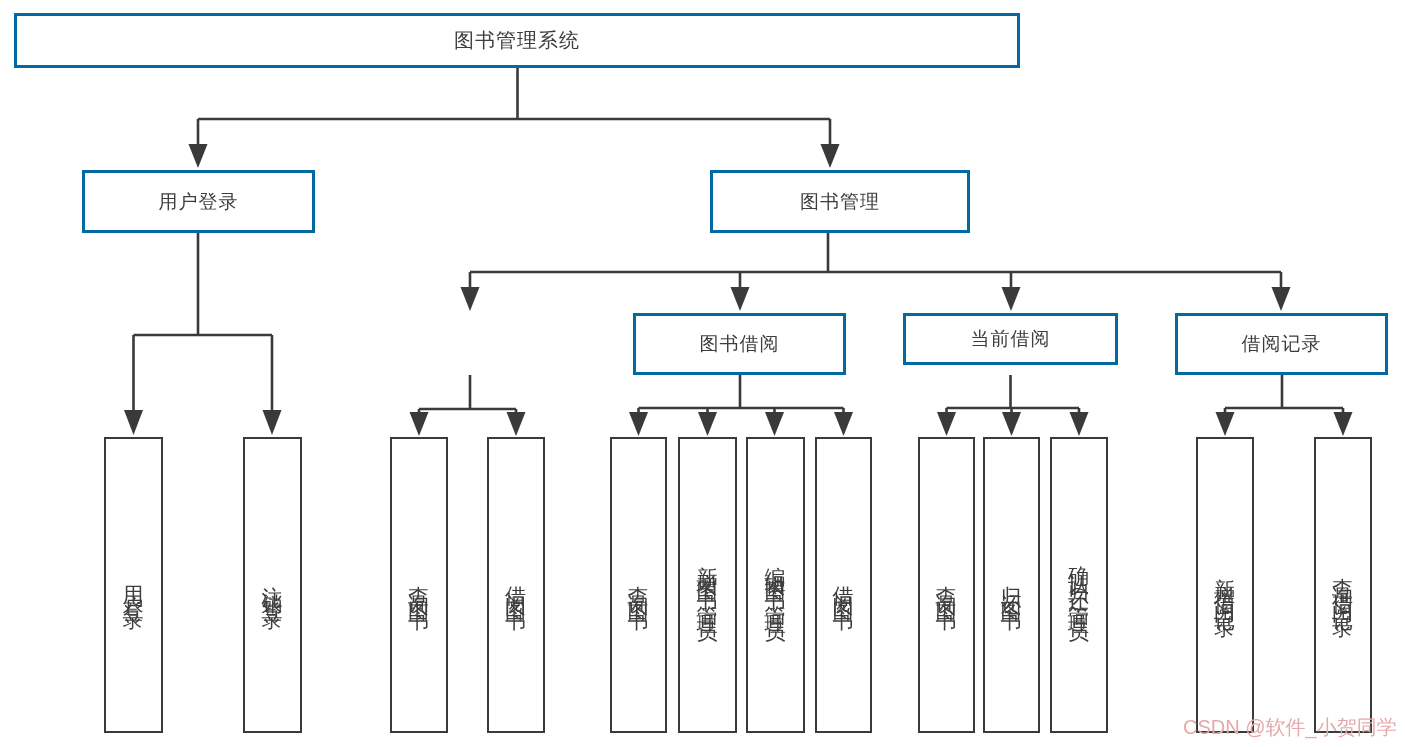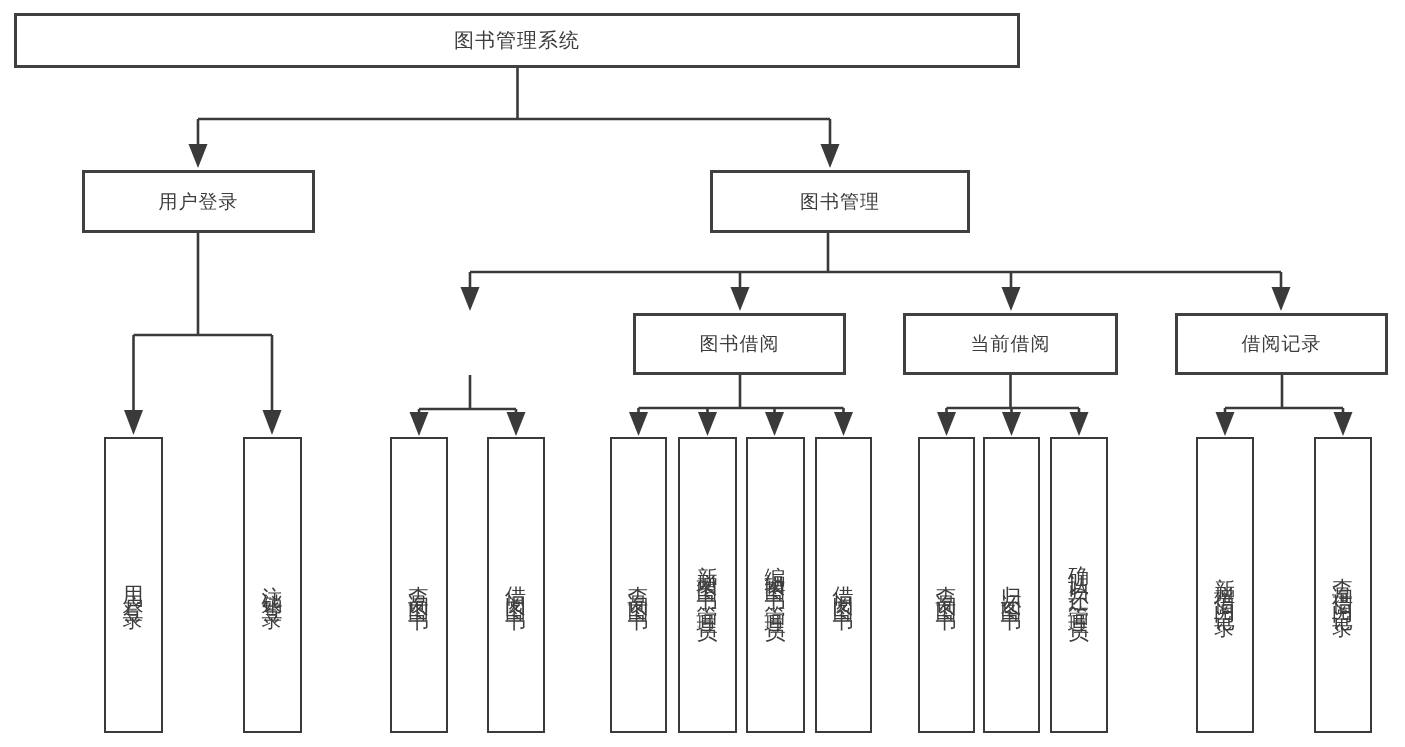--- a/index.html
+++ b/index.html
@@ -26,21 +26,21 @@
     stroke: #3a3a3a;
     stroke-width: 2.6;
   }
   svg.edges polygon {
     fill: #3a3a3a;
     stroke: none;
   }
   .box {
     position: absolute;
     background: #ffffff;
-    border: 3px solid #404040;
+    border: 3px solid #0369a1;
     box-sizing: border-box;
     display: flex;
     align-items: center;
     justify-content: center;
     color: #3d3d3d;
     font-size: 19px;
     letter-spacing: 1px;
     white-space: nowrap;
   }
   .box.root {
@@ -138,21 +138,21 @@
   <div class="box" style="left:82px; top:170px; width:233px; height:63px;">
     <span>用户登录</span>
   </div>
   <div class="box" style="left:710px; top:170px; width:260px; height:63px;">
     <span>图书管理</span>
   </div>
 
   <div class="box" style="left:633px; top:313px; width:213px; height:62px;">
     <span>图书借阅</span>
   </div>
-  <div class="box" style="left:903px; top:313px; width:215px; height:62px;">
+  <div class="box" style="left:903px; top:313px; width:215px; height:52px;">
     <span>当前借阅</span>
   </div>
   <div class="box" style="left:1175px; top:313px; width:213px; height:62px;">
     <span>借阅记录</span>
   </div>
 
   <div class="leaf" style="left:104px; width:59px;">
     <span class="vtext">用户登录</span>
   </div>
   <div class="leaf" style="left:243px; width:59px;">
@@ -189,14 +189,15 @@
     <span class="vtext">确认归还（管理员）</span>
   </div>
 
   <div class="leaf" style="left:1196px; width:58px;">
     <span class="vtext">新增借阅记录</span>
   </div>
   <div class="leaf" style="left:1314px; width:58px;">
     <span class="vtext">查询借阅记录</span>
   </div>
 
+  <div class="watermark">CSDN @软件_小贺同学</div>
 
 </div>
 
 </body></html>

